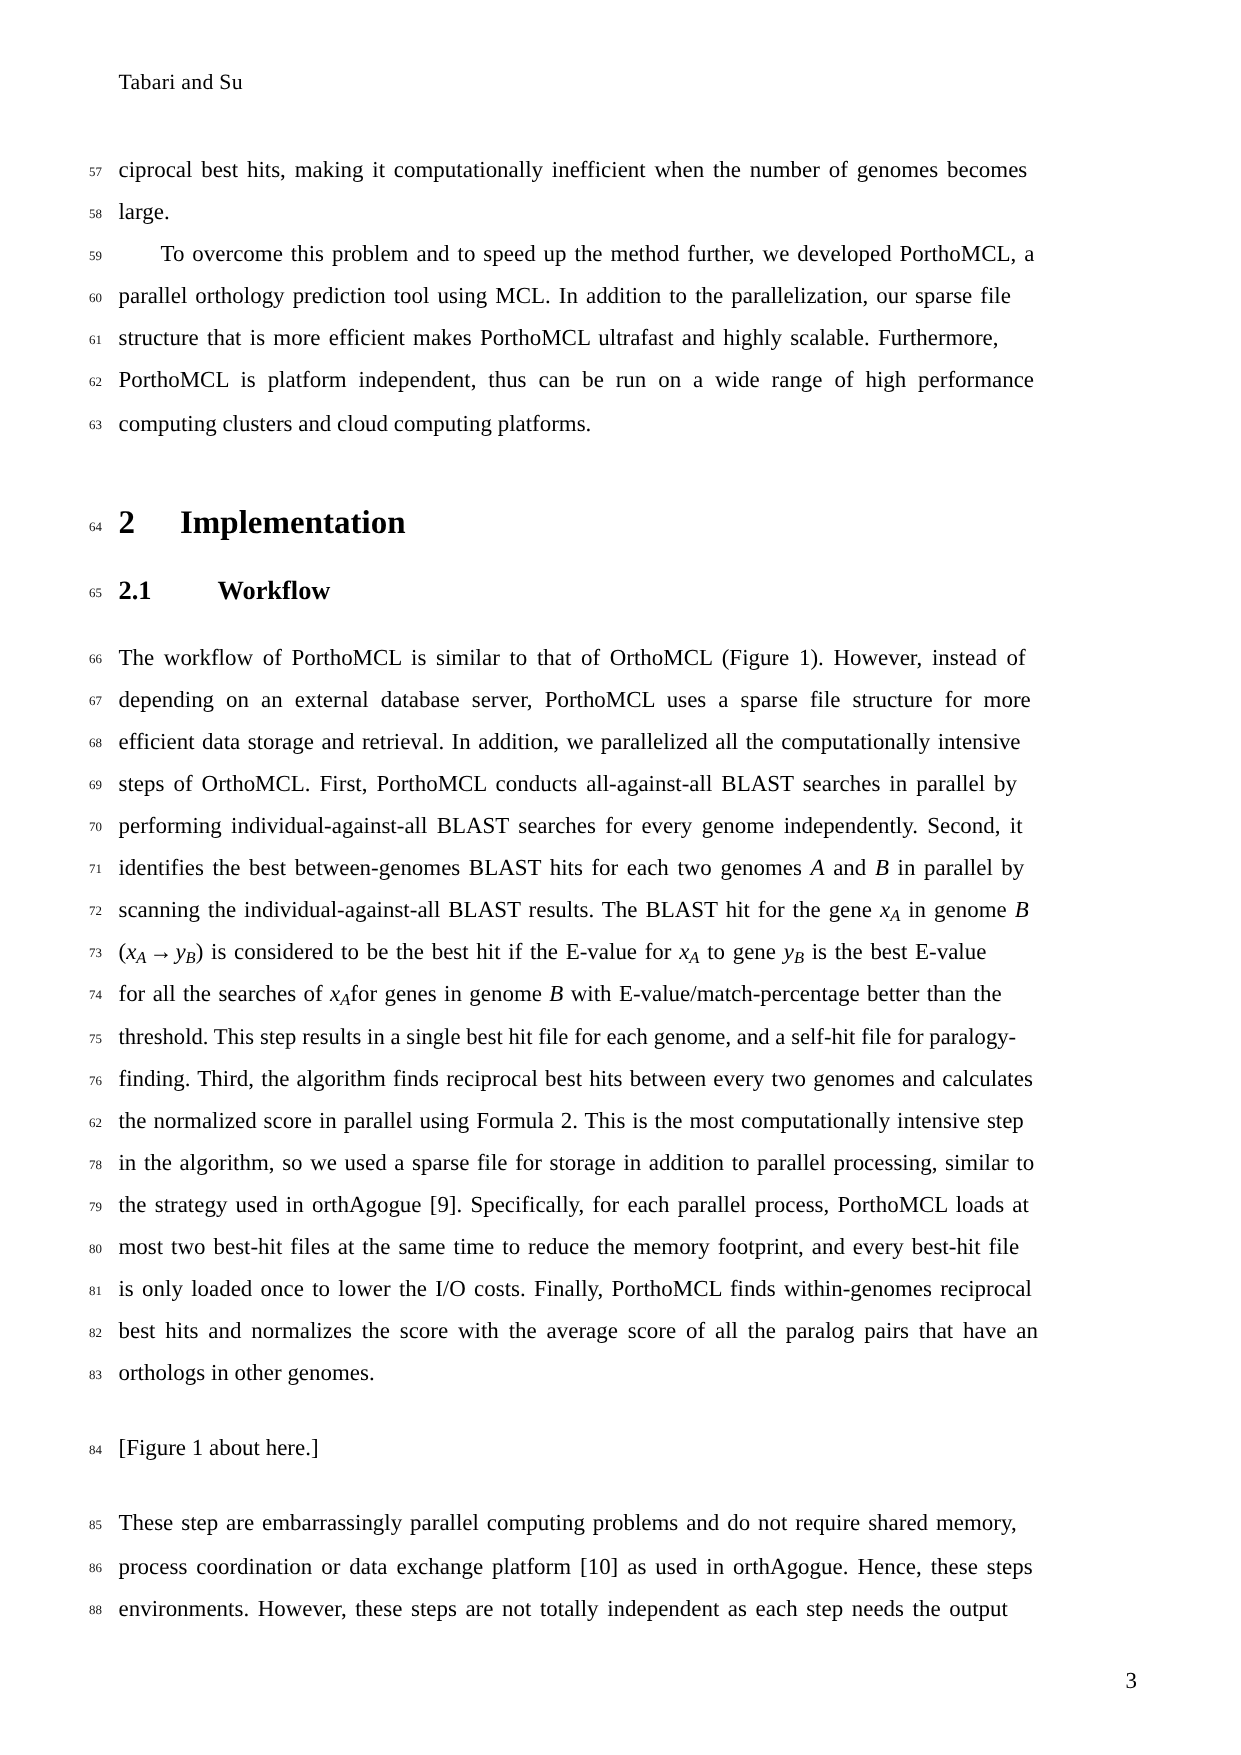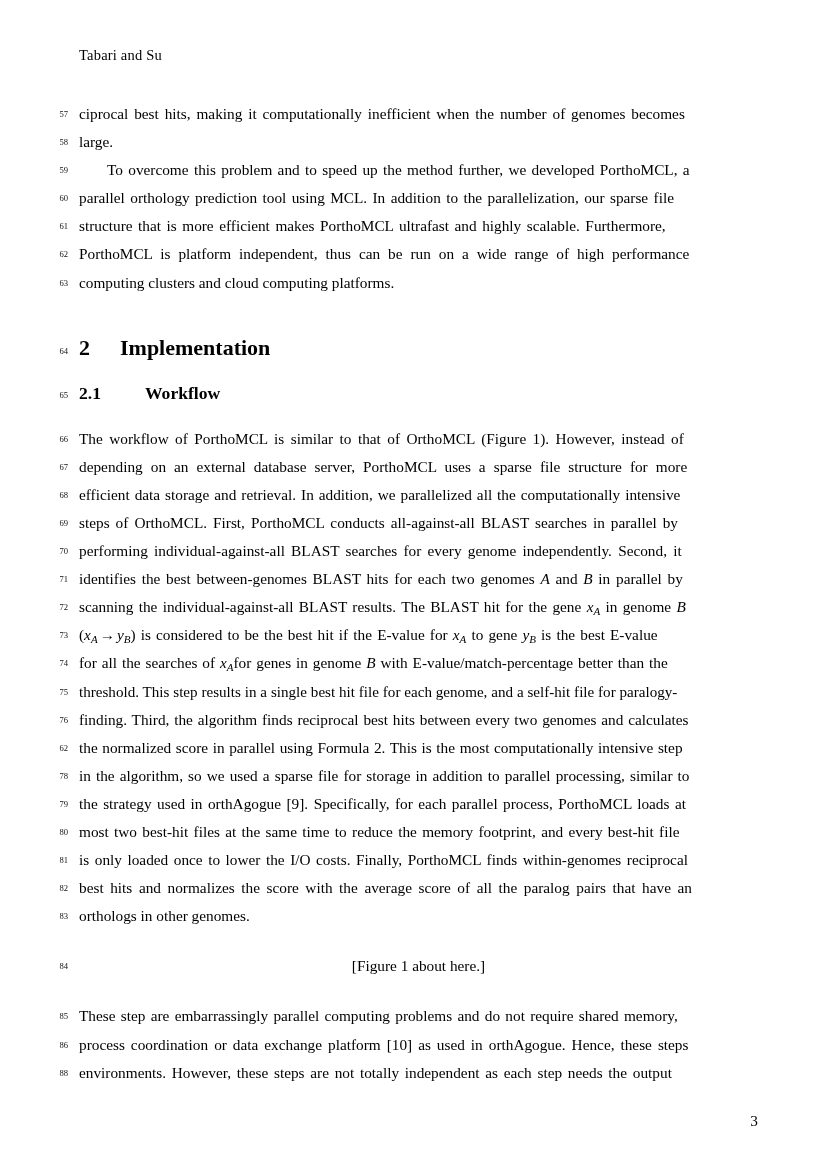--- a/index.html
+++ b/index.html
@@ -67,21 +67,21 @@
     top: 0;
     height: 28.1px;
     line-height: 28.1px;
     white-space: nowrap;
     font-size: 15.3px;
     letter-spacing: 0px;
   }
 
   .indent { padding-left: 28px; }
 
-  .center { text-align: center; }
+  .center { text-align: left; }
   .txt.center { white-space: nowrap; }
 
   
   .h1 {
     font-size: 22px;
     font-weight: bold;
     line-height: 28.1px;
   }
   .h1 .num { display: inline-block; width: 41px; }
 

